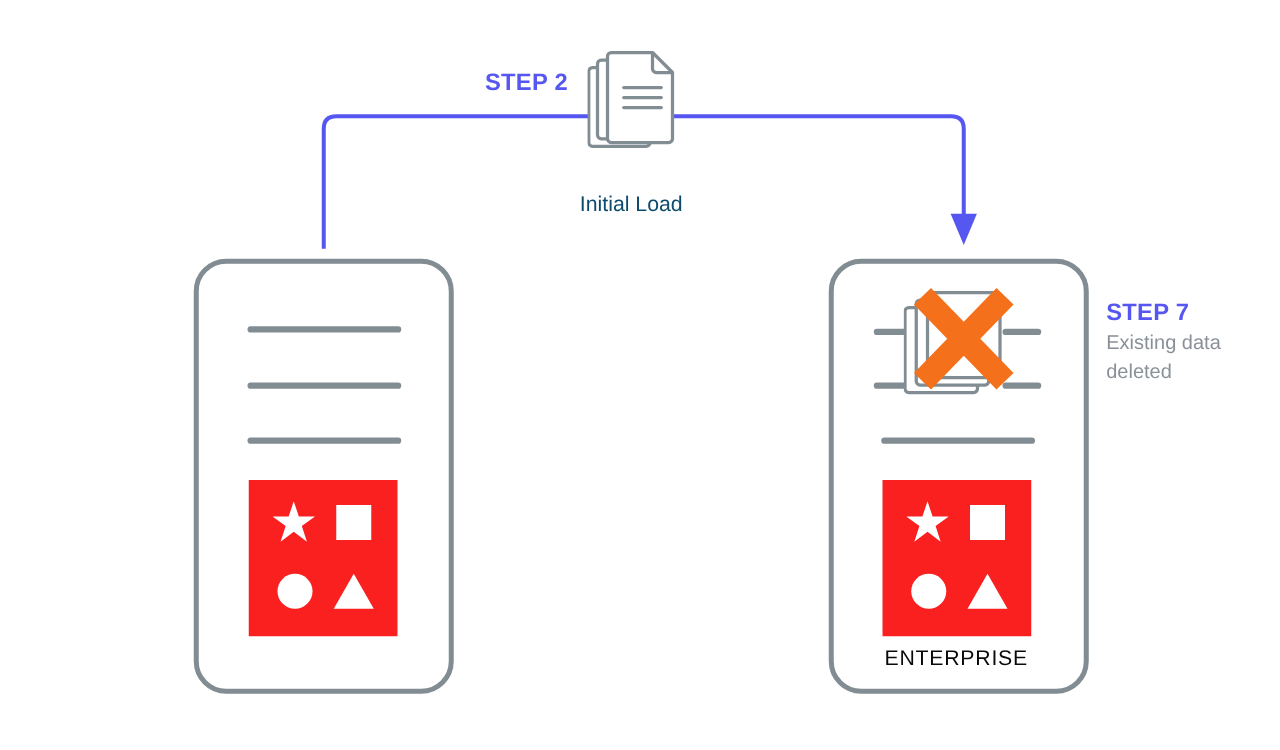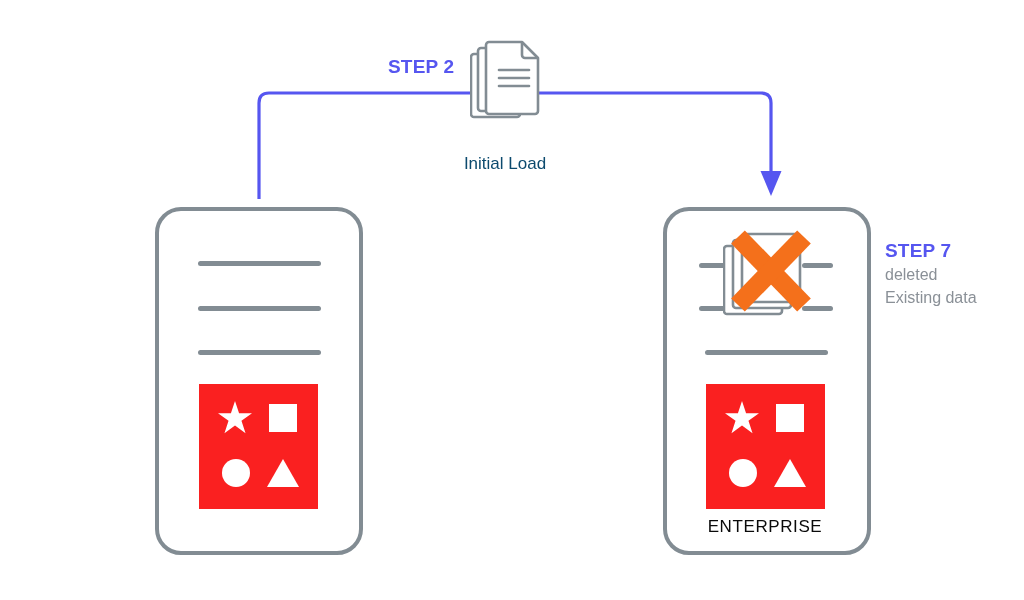--- a/index.html
+++ b/index.html
@@ -184,17 +184,17 @@
     <div class="logo-shape lg-star" style="left:19px; top:17px;"></div>
     <div class="logo-shape lg-square" style="left:70px; top:20px;"></div>
     <div class="logo-shape lg-circle" style="left:23px; top:75px;"></div>
     <div class="logo-shape lg-tri" style="left:68px; top:75px;"></div>
   </div>
 
   <div class="logo-word" style="left:690px; top:517px; width:150px;">ENTERPRISE</div>
 
   <div id="step1-block">
     <div class="step-title">STEP 7</div>
+    <div class="step-desc">Existing data</div>
     <div class="step-desc">deleted</div>
-    <div class="step-desc">Existing data</div>
   </div>
 
 </div>
 
 </body></html>

